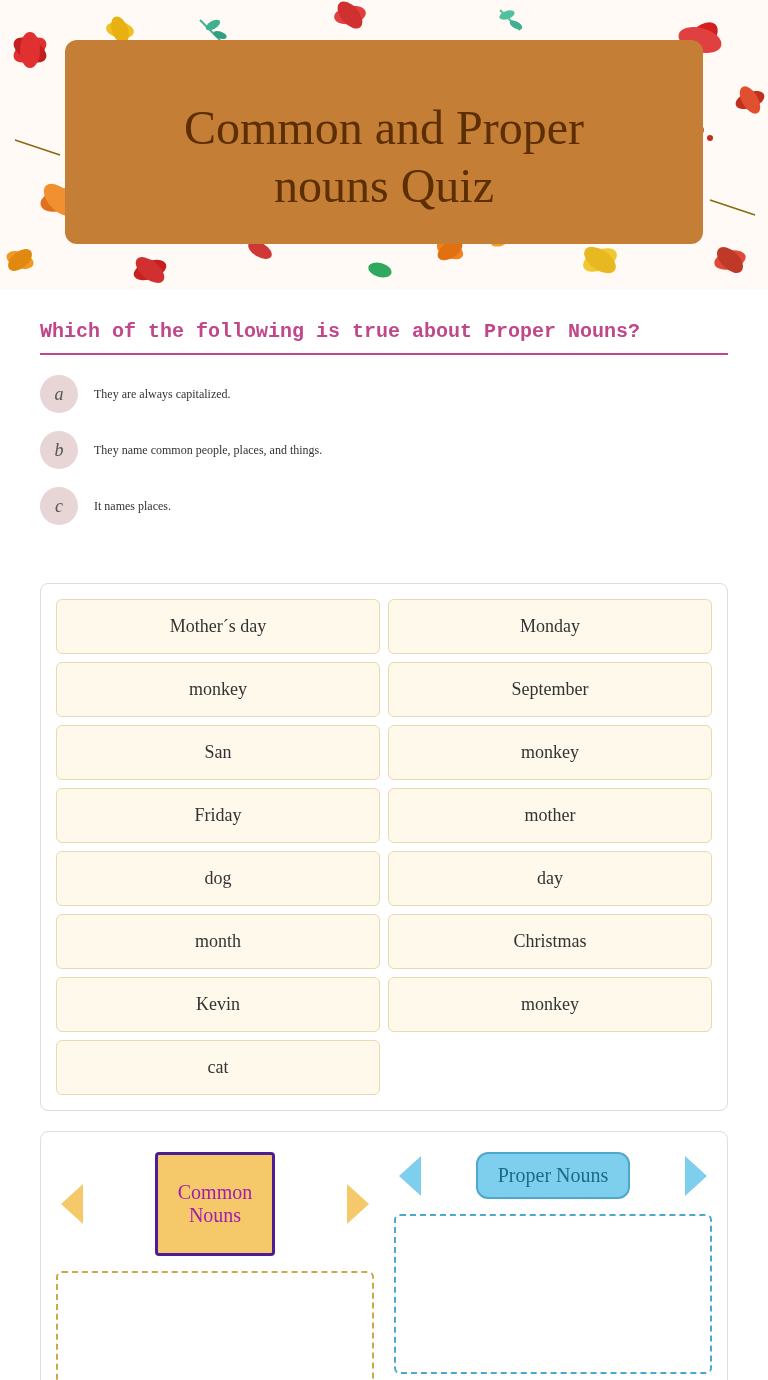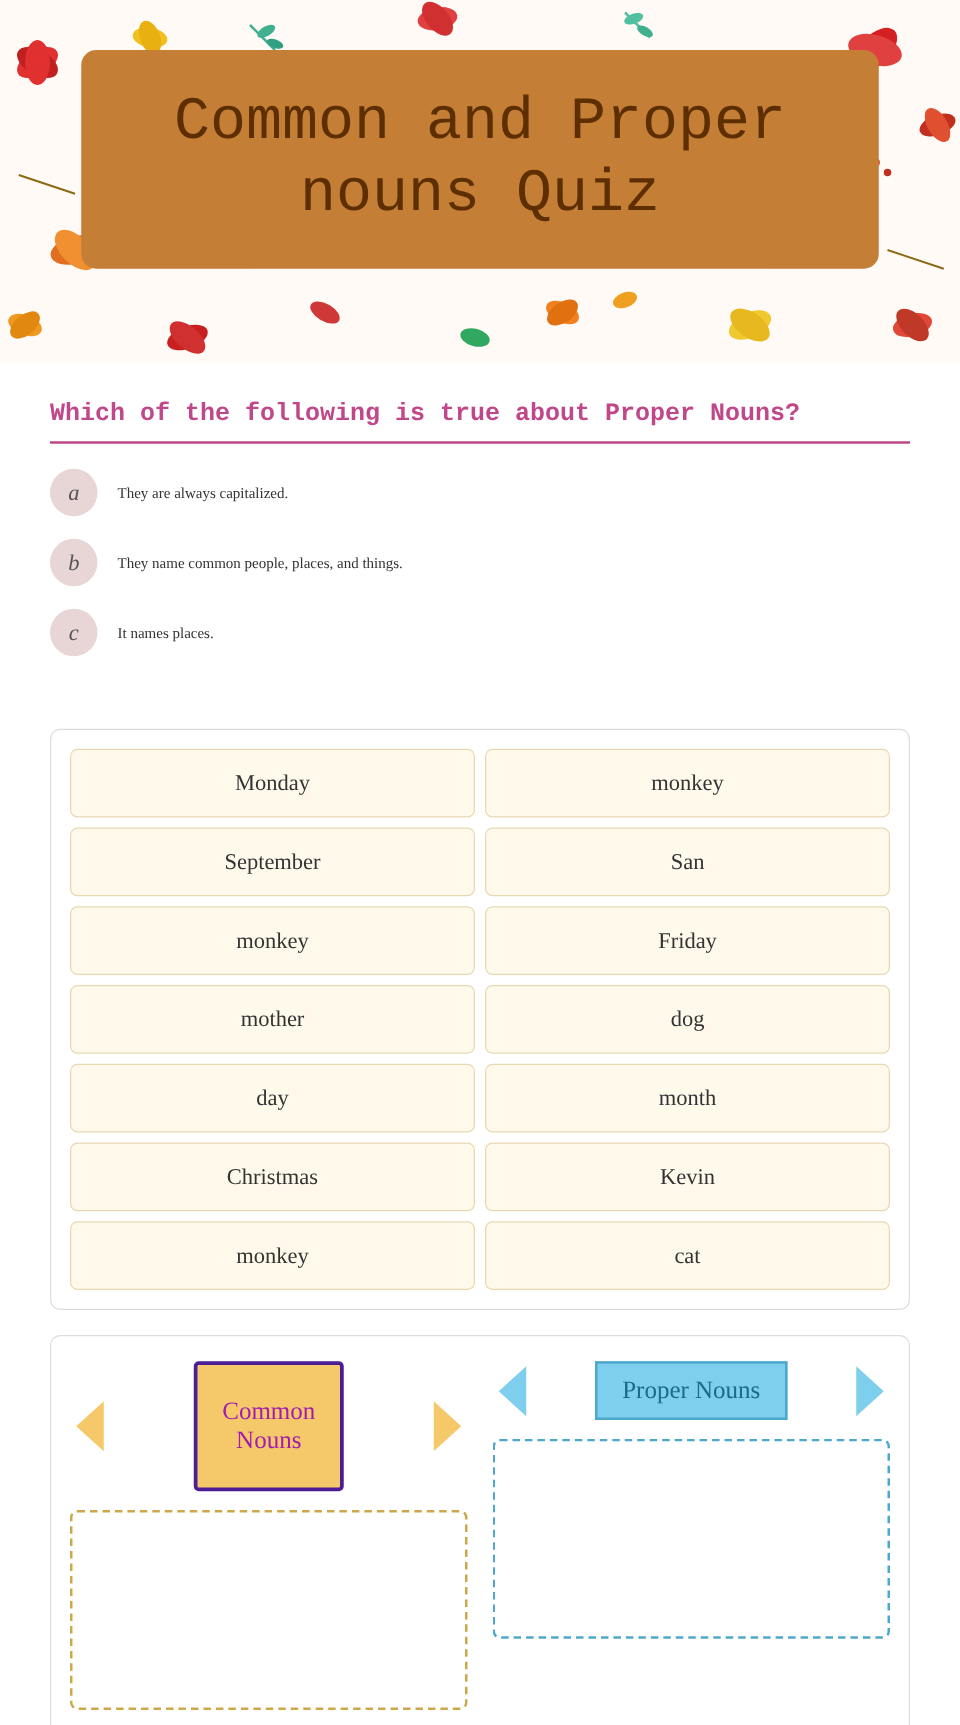--- a/index.html
+++ b/index.html
@@ -27,23 +27,24 @@
       right: 65px;
       background: #c47e35;
       border-radius: 12px;
       padding: 30px 30px;
       text-align: center;
     }
 
     .title-box h1 {
       color: #5c2e00;
       font-size: 48px;
-      font-family: Liberation Mono, monospace;
+      font-family: Liberation Serif, serif;
       line-height: 1.2;
       font-weight: normal;
+      margin-top: 29px;
     }
 
     
     .quiz-section {
       padding: 30px 40px 20px 40px;
     }
 
     .question-text {
       color: #c0478a;
       font-size: 20px;
@@ -182,21 +183,21 @@
       border-bottom: 20px solid transparent;
       border-left: 22px solid #f5c96a;
       position: absolute;
       right: 5px;
     }
 
     
     .banner-label-proper {
       background: #7ecfed;
       border: 2px solid #4da8cc;
-      border-radius: 0;
+      border-radius: 12px;
       padding: 10px 20px;
       font-size: 20px;
       color: #1a6b8a;
       font-family: 'Georgia', serif;
       text-align: left;
       position: relative;
       z-index: 2;
     }
 
     .arrow-left-proper {
@@ -338,20 +339,21 @@
   <div class="answer-option">
     <div class="option-badge">
       <span>c</span>
     </div>
     <span class="option-text">It names places.</span>
   </div>
 </div>
 
 <div class="drag-grid-section">
   <div class="drag-grid" id="drag-grid">
+  <div class="drag-item">Mother´s day</div>
       <div class="drag-item">Monday</div>
       <div class="drag-item">monkey</div>
       <div class="drag-item">September</div>
       <div class="drag-item">San</div>
       <div class="drag-item">monkey</div>
       <div class="drag-item">Friday</div>
       <div class="drag-item">mother</div>
       <div class="drag-item">dog</div>
       <div class="drag-item">day</div>
       <div class="drag-item">month</div>

